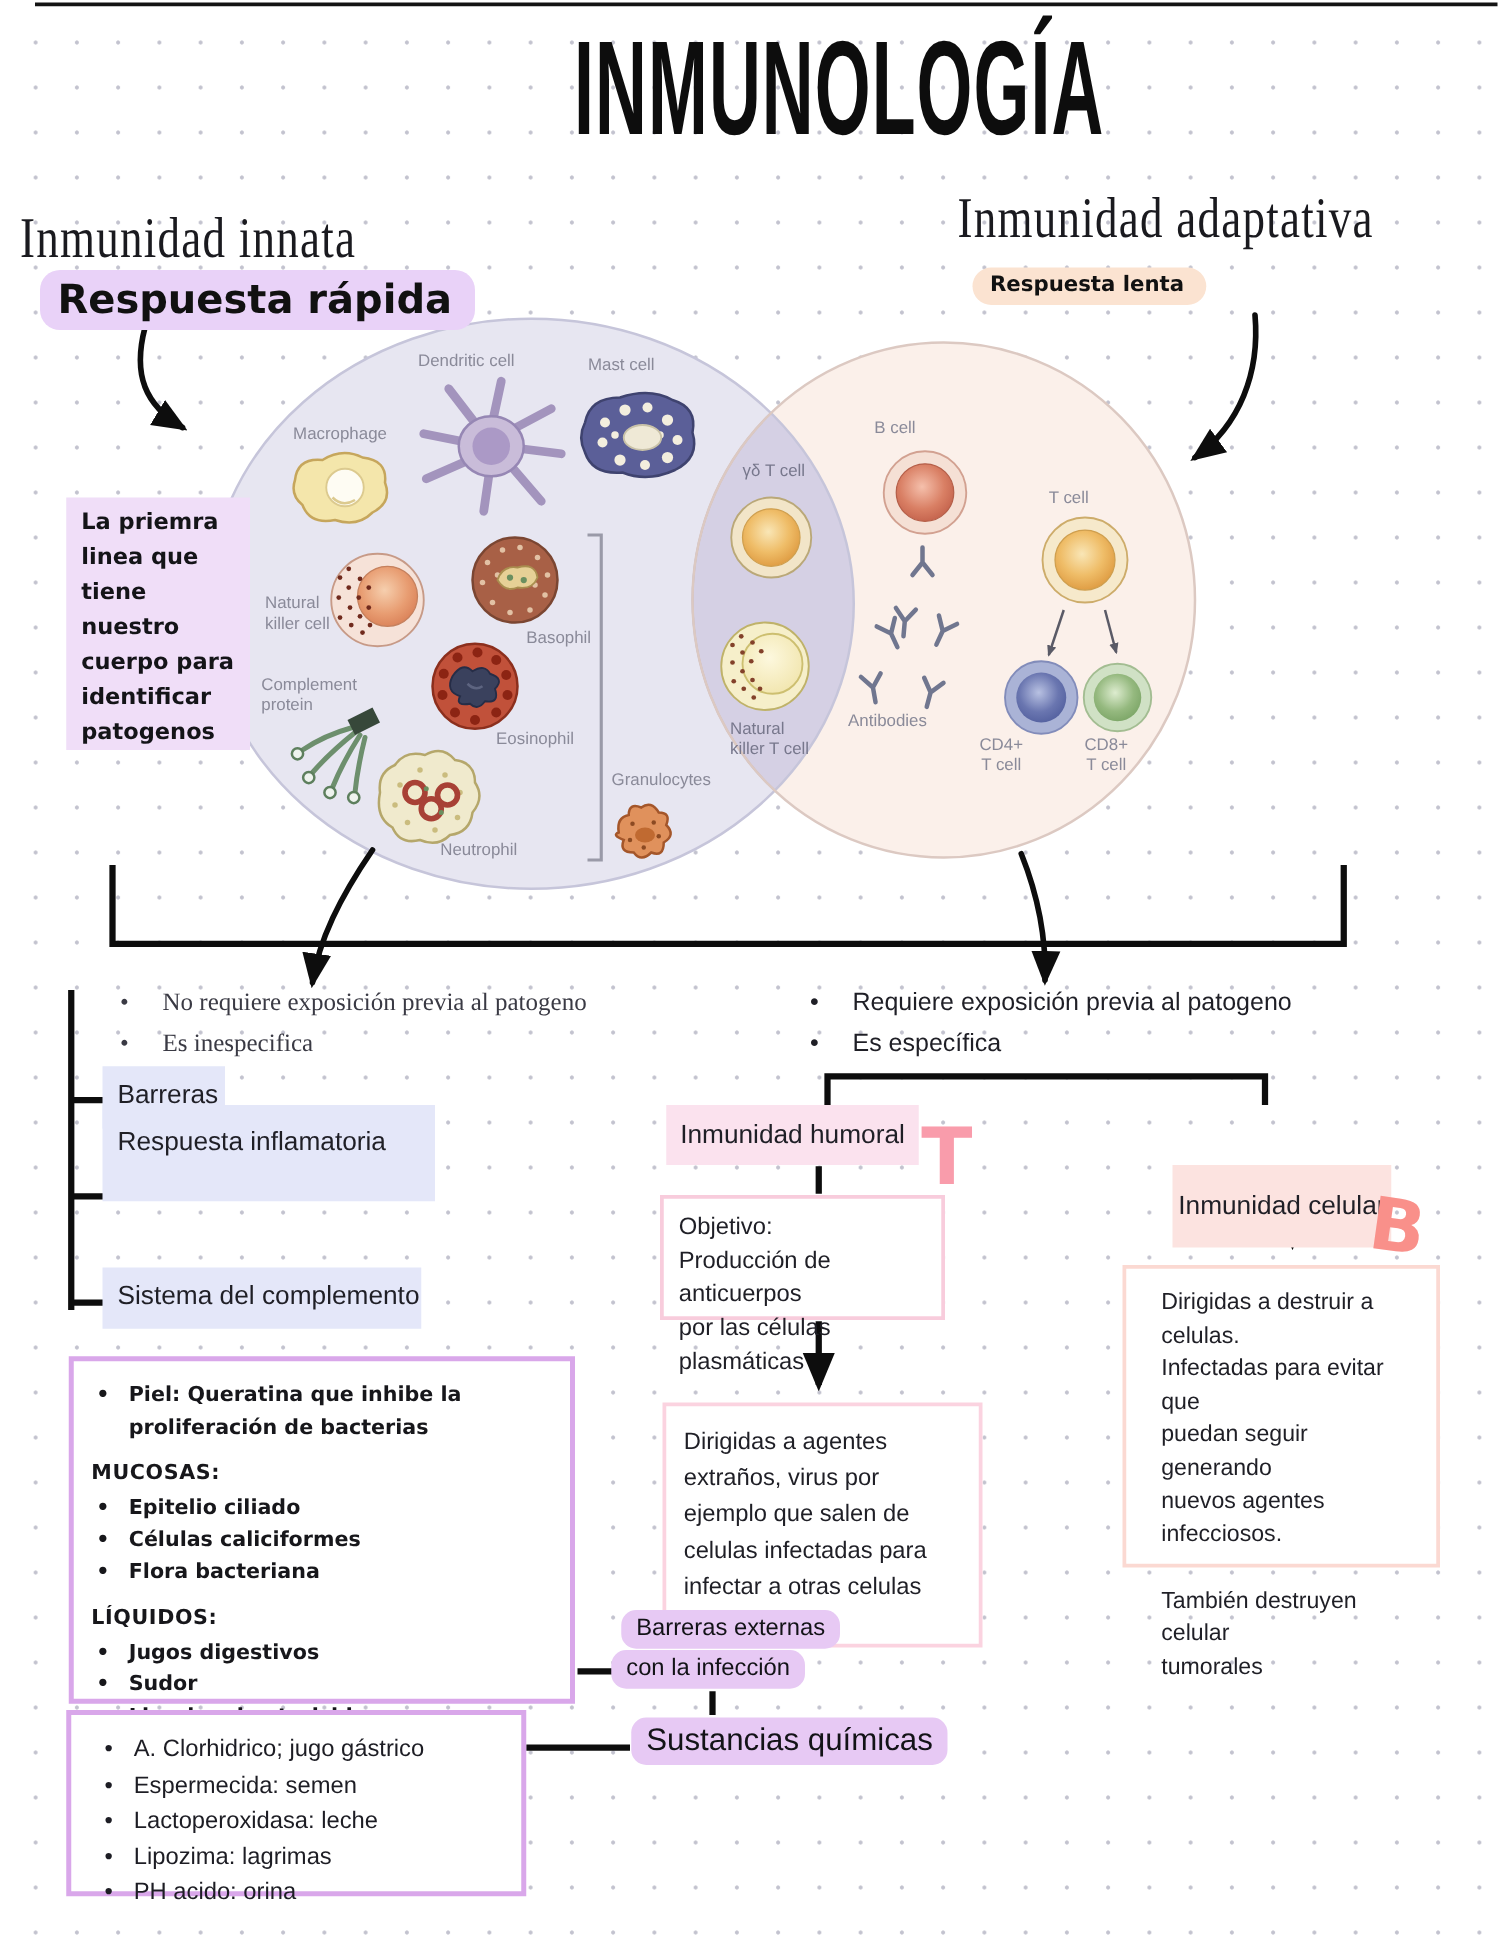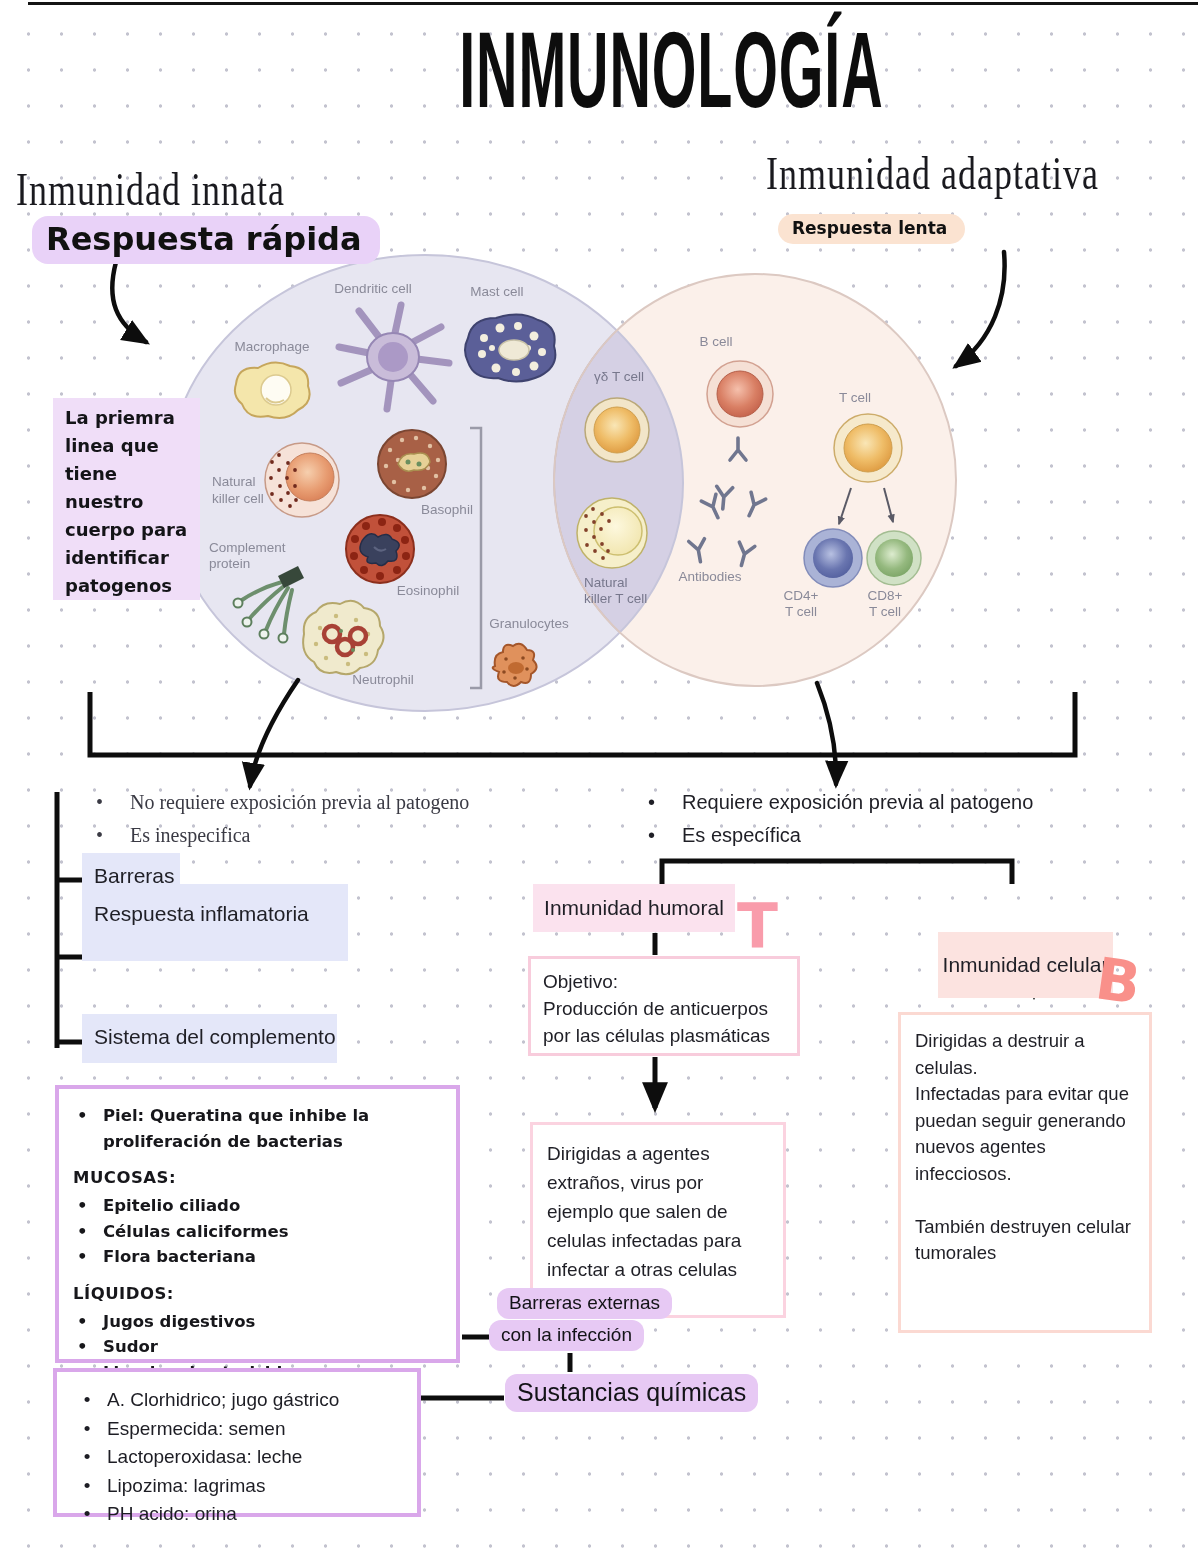--- a/index.html
+++ b/index.html
@@ -416,37 +416,37 @@
   <div class="abs branch-box" style="left:82px;top:853px;width:98px;height:50px;padding:11px 0 0 12px;">Barreras</div>
   <div class="abs branch-box" style="left:82px;top:884px;width:266px;height:77px;padding:18px 0 0 12px;">Respuesta inflamatoria</div>
   <div class="abs branch-box" style="left:82px;top:1014px;width:255px;height:49px;padding:11px 0 0 12px;">Sistema del complemento</div>
 
   <div class="abs pink-node" style="left:533px;top:884px;width:202px;height:48px;background:#fbe2ee;">Inmunidad humoral</div>
   <div class="abs pink-node" style="left:938px;top:932px;width:175px;height:66px;background:#fce3e0;">Inmunidad celular</div>
 
   <div class="abs big-letter" style="left:737px;top:896px;font-size:60px;color:#f99cab;transform:scaleY(1.05);">T</div>
   <div class="abs big-letter" style="left:1096px;top:952px;font-size:58px;color:#f9908a;transform:rotate(8deg);">B</div>
 
-  <div class="abs outline-box" style="left:528px;top:956px;width:272px;height:100px;border:3px solid #f8ccdc;padding:9px 12px;">
+  <div class="abs outline-box" style="left:528px;top:956px;width:228px;height:100px;border:3px solid #f8ccdc;padding:9px 12px;">
 
   <div class="tline">Objetivo:</div>
       <div class="tline">Producción de anticuerpos</div>
       <div class="tline">por las células plasmáticas</div>
     </div>
 
   <div class="abs outline-box" style="left:530px;top:1122px;width:256px;height:196px;border:3px solid #fbd3e0;padding:14px 14px;line-height:29px;">
 
   <div class="tline" style="min-height:29px">Dirigidas a agentes</div>
       <div class="tline" style="min-height:29px">extraños, virus por</div>
       <div class="tline" style="min-height:29px">ejemplo que salen de</div>
       <div class="tline" style="min-height:29px">celulas infectadas para</div>
       <div class="tline" style="min-height:29px">infectar a otras celulas</div>
     </div>
 
-  <div class="abs outline-box" style="left:898px;top:1012px;width:254px;height:321px;border:3px solid #fbd9d2;padding:13px 14px;line-height:26.5px;font-size:18.5px;">
+  <div class="abs outline-box" style="left:898px;top:1012px;width:254px;height:242px;border:3px solid #fbd9d2;padding:13px 28px;line-height:26.5px;font-size:18.5px;">
 
   <div class="tline" style="min-height:26.5px">Dirigidas a destruir a</div>
       <div class="tline" style="min-height:26.5px">celulas.</div>
       <div class="tline" style="min-height:26.5px">Infectadas para evitar que</div>
       <div class="tline" style="min-height:26.5px">puedan seguir generando</div>
       <div class="tline" style="min-height:26.5px">nuevos agentes</div>
       <div class="tline" style="min-height:26.5px">infecciosos.</div>
       <div class="tline" style="min-height:26.5px"></div>
       <div class="tline" style="min-height:26.5px">También destruyen celular</div>
       <div class="tline" style="min-height:26.5px">tumorales</div>

